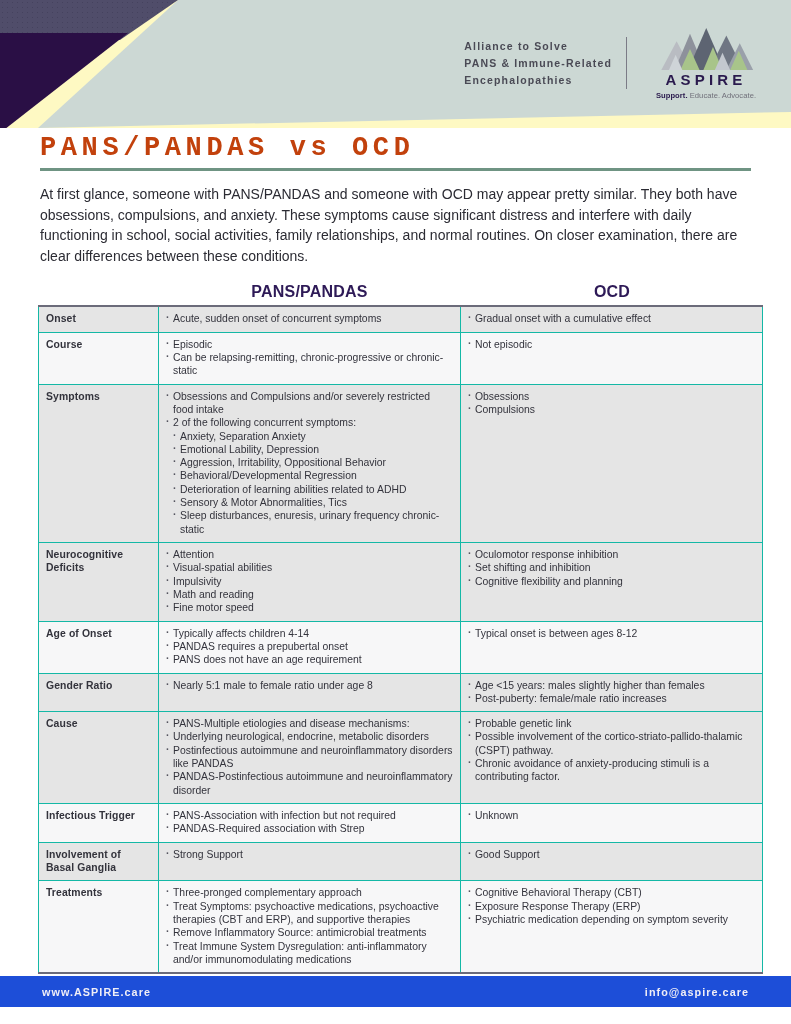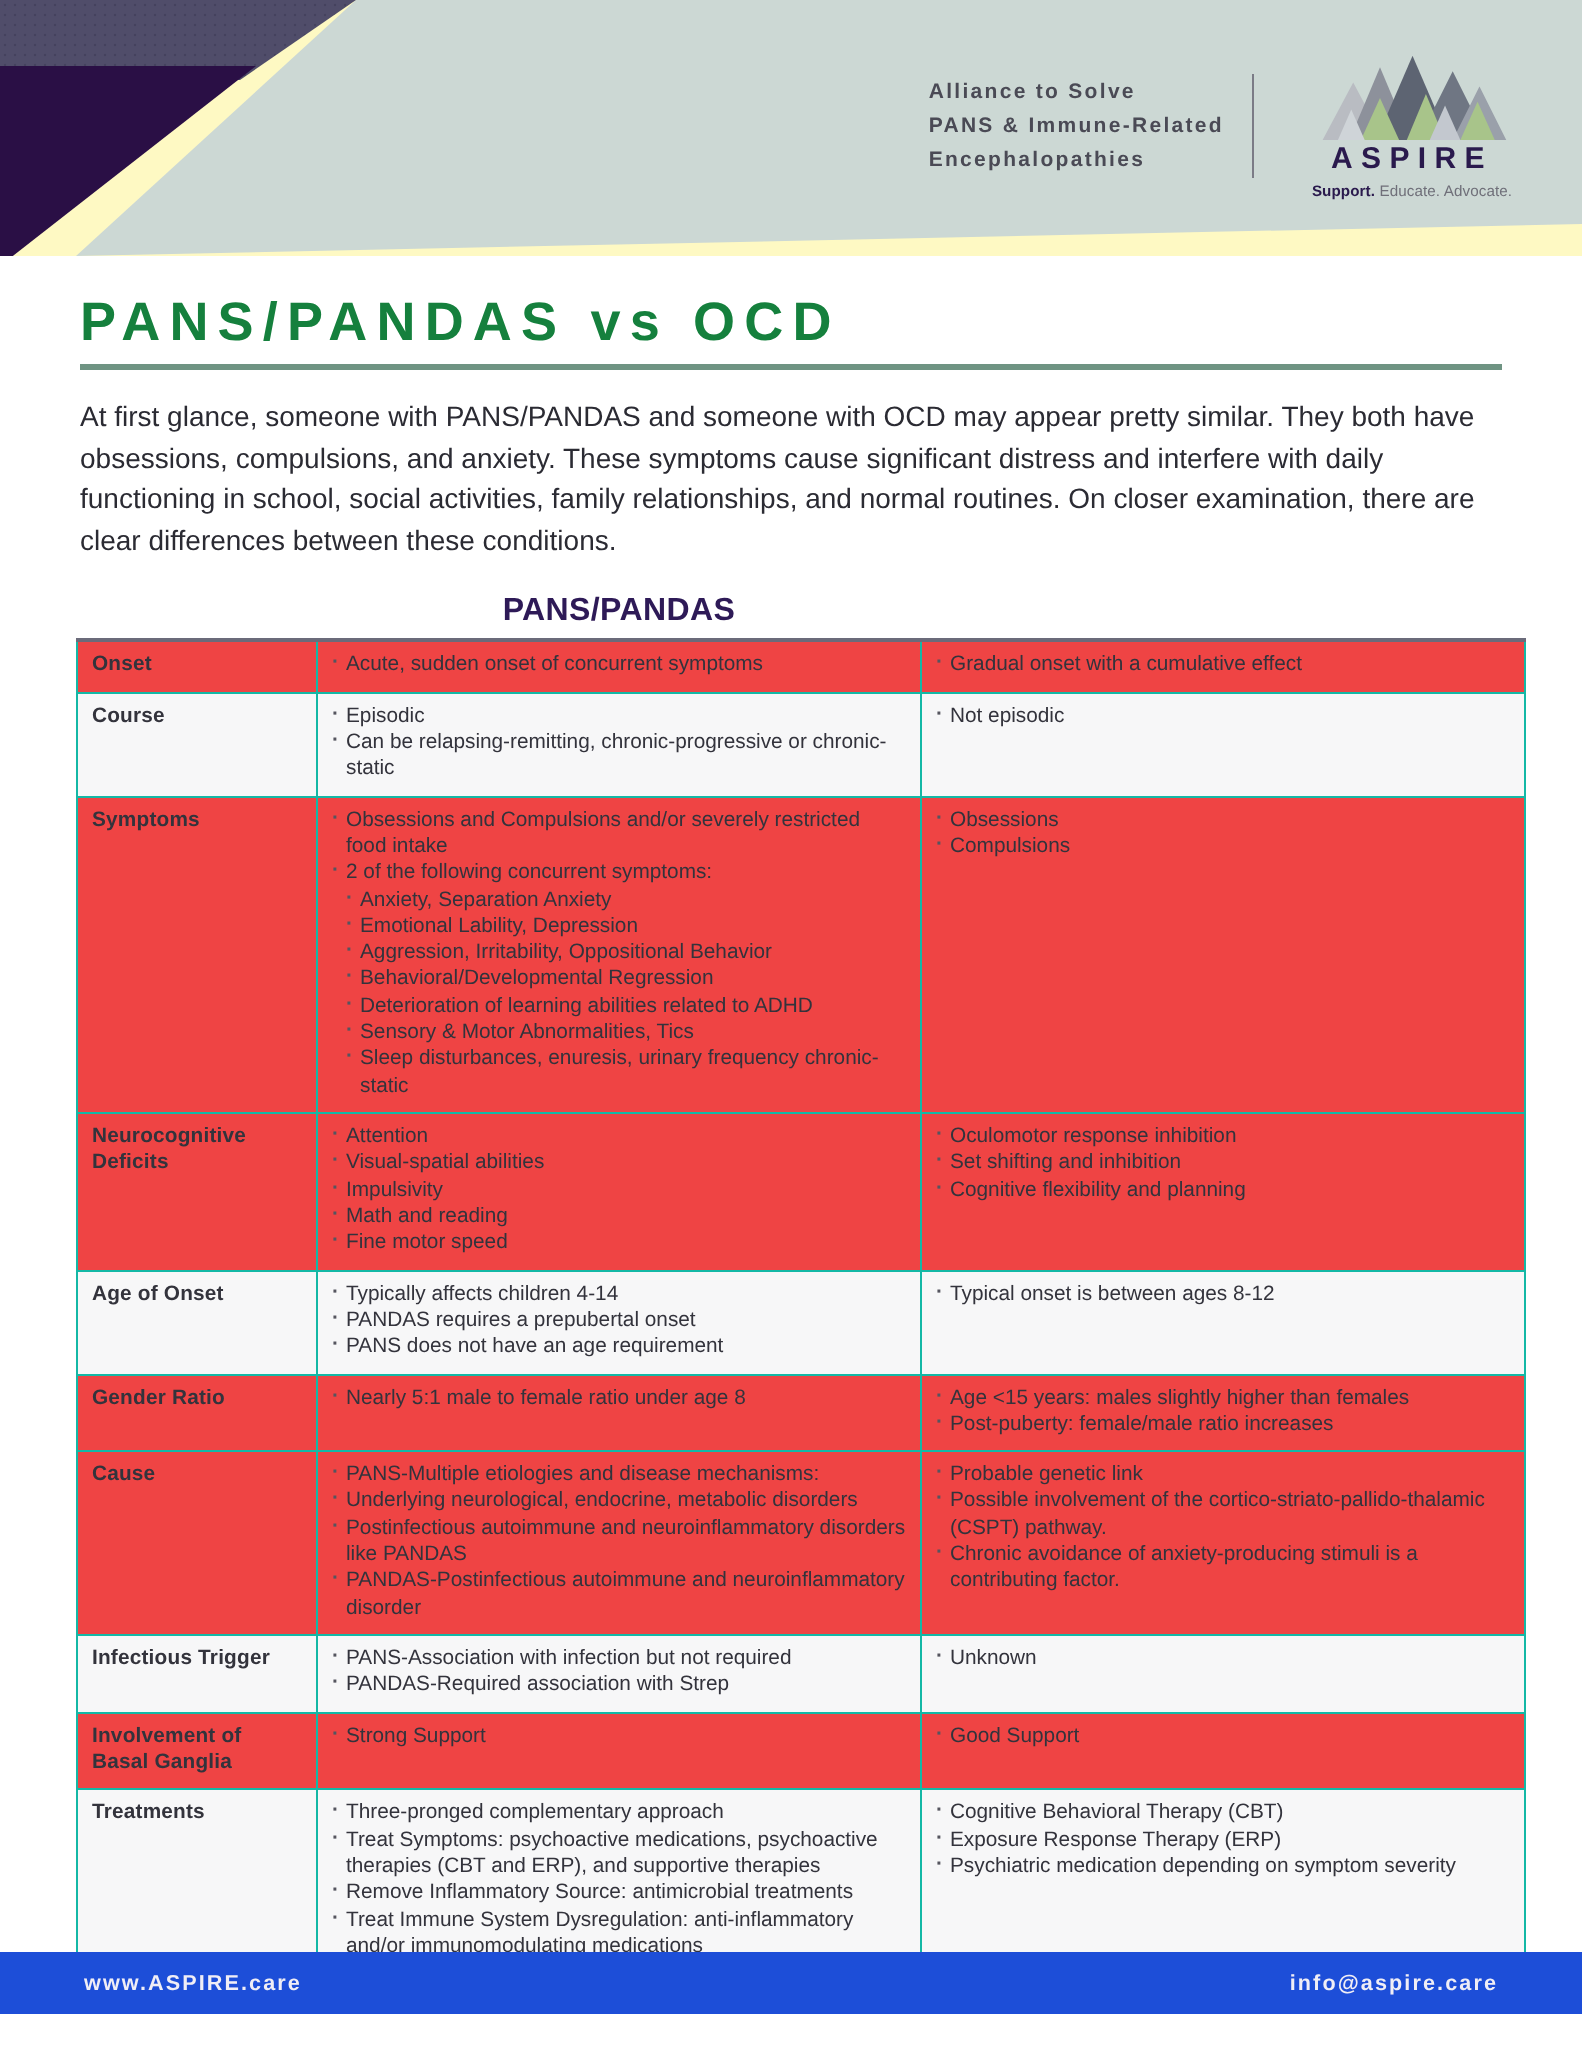--- a/index.html
+++ b/index.html
@@ -84,25 +84,26 @@
   .logo-sub {
     font-size: 7.6px;
     margin-top: 3px;
     letter-spacing: .05px;
     color: #6f6f79;
   }
   .logo-sub b { color: #2a1a4d; }
 
   
   .doc-title {
-    margin: 18px 0 0 40px;
-    color: #15803d;
+    margin: 5px 0 0 40px;
+    color: #c2410c;
     font-size: 27px;
     font-weight: bold;
     letter-spacing: 4.6px;
+    font-family: Liberation Mono, monospace;
   }
   .title-rule {
     margin: 5px 40px 0 40px;
     height: 3px;
     background: #6f9483;
   }
 
   
   .intro {
     margin: 13px 40px 0 40px;
@@ -138,21 +139,21 @@
     table-layout: fixed;
   }
   table.cmp td {
     vertical-align: top;
     padding: 5px 7px 6px 7px;
     font-size: 10.4px;
     line-height: 1.28;
     color: #33333c;
     border: 1px solid #14b8a6;
   }
-  table.cmp tr.shade td { background: #ef4444; }
+  table.cmp tr.shade td { background: #e5e5e5; }
   table.cmp tr.light td { background: #f7f7f8; }
   td.rowlabel {
     width: 120px;
     font-size: 12.6px;
     font-weight: bold;
     color: #2e1a57;
     letter-spacing: .1px;
     line-height: 1.22;
     padding-top: 6px;
     padding-left: 11px;
@@ -229,20 +230,21 @@
 </div>
 
 <div class="doc-title">PANS/PANDAS vs OCD</div>
 <div class="title-rule"></div>
 
 <p class="intro">At first glance, someone with PANS/PANDAS and someone with OCD may appear pretty similar. They both have obsessions, compulsions, and anxiety. These symptoms cause significant distress and interfere with daily functioning in school, social activities, family relationships, and normal routines. On closer examination, there are clear differences between these conditions.</p>
 
 <div class="col-heads">
   <div class="spacer"></div>
   <div class="col-head pans">PANS/PANDAS</div>
+  <div class="col-head ocd">OCD</div>
 </div>
 
 <table class="cmp">
   <tbody>
       <tr class="shade topedge">
         <td class="rowlabel">Onset</td>
         <td class="colpans">
           <ul class="bul">
             <li>Acute, sudden onset of concurrent symptoms</li>
           </ul>

